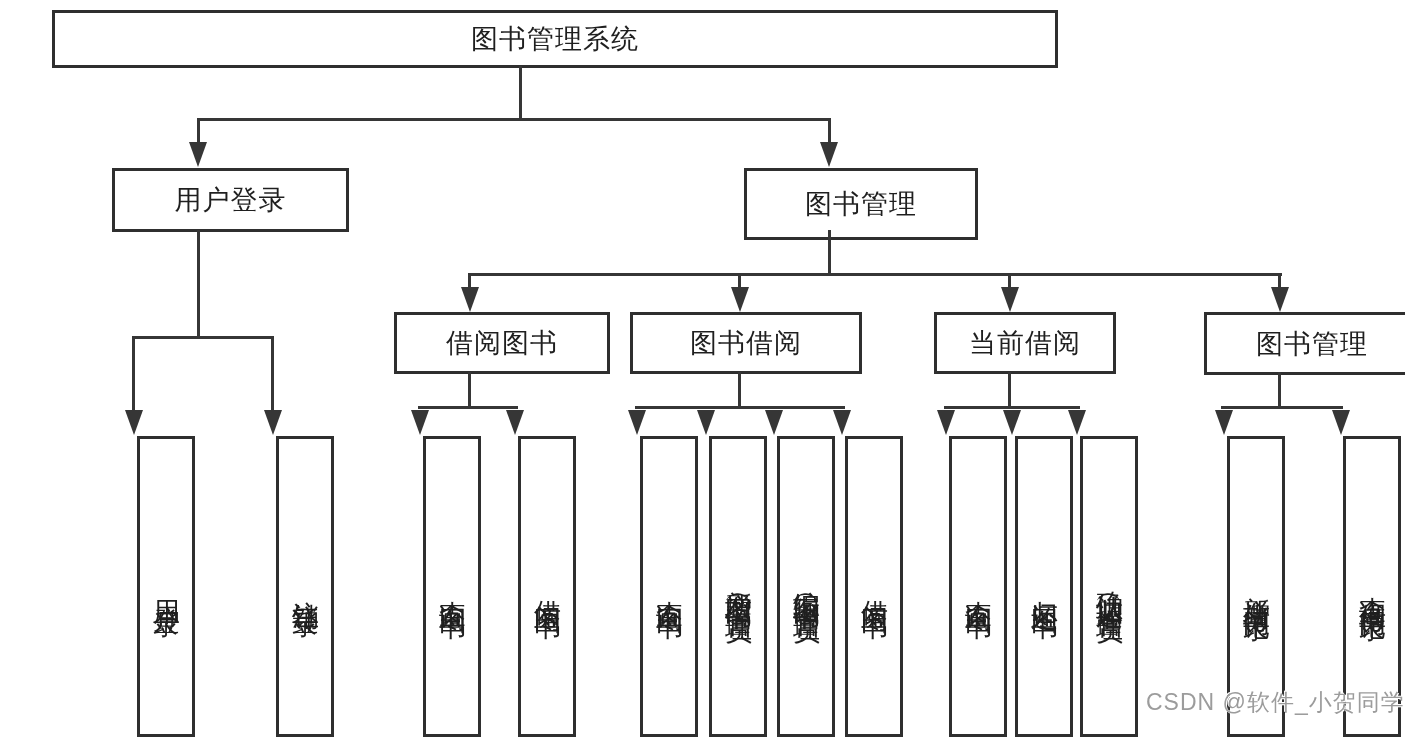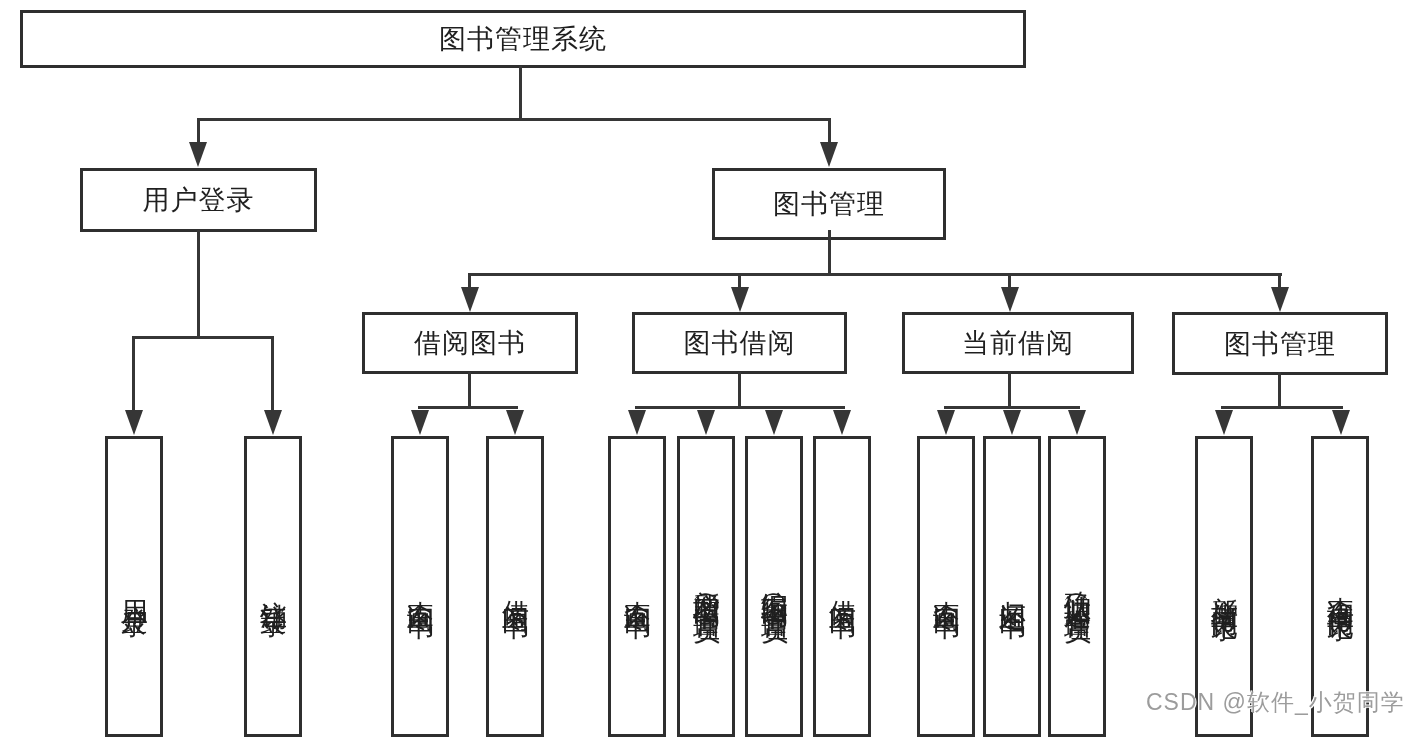--- a/index.html
+++ b/index.html
@@ -15,20 +15,21 @@
     box-sizing:border-box;
     border:3px solid #2f2f2f;
     background:#ffffff;
     display:flex;
     align-items:center;
     justify-content:center;
     color:#1f1f1f;
     font-size:27px;
     letter-spacing:1px;
     text-align:center;
+    margin-left:32px;
   }
   .box.v{
     writing-mode:vertical-rl;
     letter-spacing:4px;
     line-height:1;
     padding:6px 0;
   }
   .hline,.vline{
     position:absolute;
     background:#363636;
@@ -54,22 +55,22 @@
 <body>
 
 <div id="stage">
 
   <div class="box" style="left:20px;top:10px;width:1006px;height:58px">图书管理系统</div>
 
   <div class="box" style="left:80px;top:168px;width:237px;height:64px">用户登录</div>
   <div class="box" style="left:712px;top:168px;width:234px;height:72px">图书管理</div>
 
   <div class="box" style="left:362px;top:312px;width:216px;height:62px">借阅图书</div>
-  <div class="box" style="left:632px;top:312px;width:215px;height:62px">图书借阅</div>
-  <div class="box" style="left:902px;top:312px;width:232px;height:62px">当前借阅</div>
+  <div class="box" style="left:598px;top:312px;width:232px;height:62px">图书借阅</div>
+  <div class="box" style="left:902px;top:312px;width:182px;height:62px">当前借阅</div>
   <div class="box" style="left:1172px;top:312px;width:216px;height:63px">图书管理</div>
 
   <div class="box v" style="left:105px;top:436px;width:58px;height:301px">用户登录</div>
   <div class="box v" style="left:244px;top:436px;width:58px;height:301px">注销登录</div>
 
   <div class="box v" style="left:391px;top:436px;width:58px;height:301px">查询图书</div>
   <div class="box v" style="left:486px;top:436px;width:58px;height:301px">借阅图书</div>
 
   <div class="box v" style="left:608px;top:436px;width:58px;height:301px">查询图书</div>
   <div class="box v" style="left:677px;top:436px;width:58px;height:301px">新增图书（管理员）</div>

